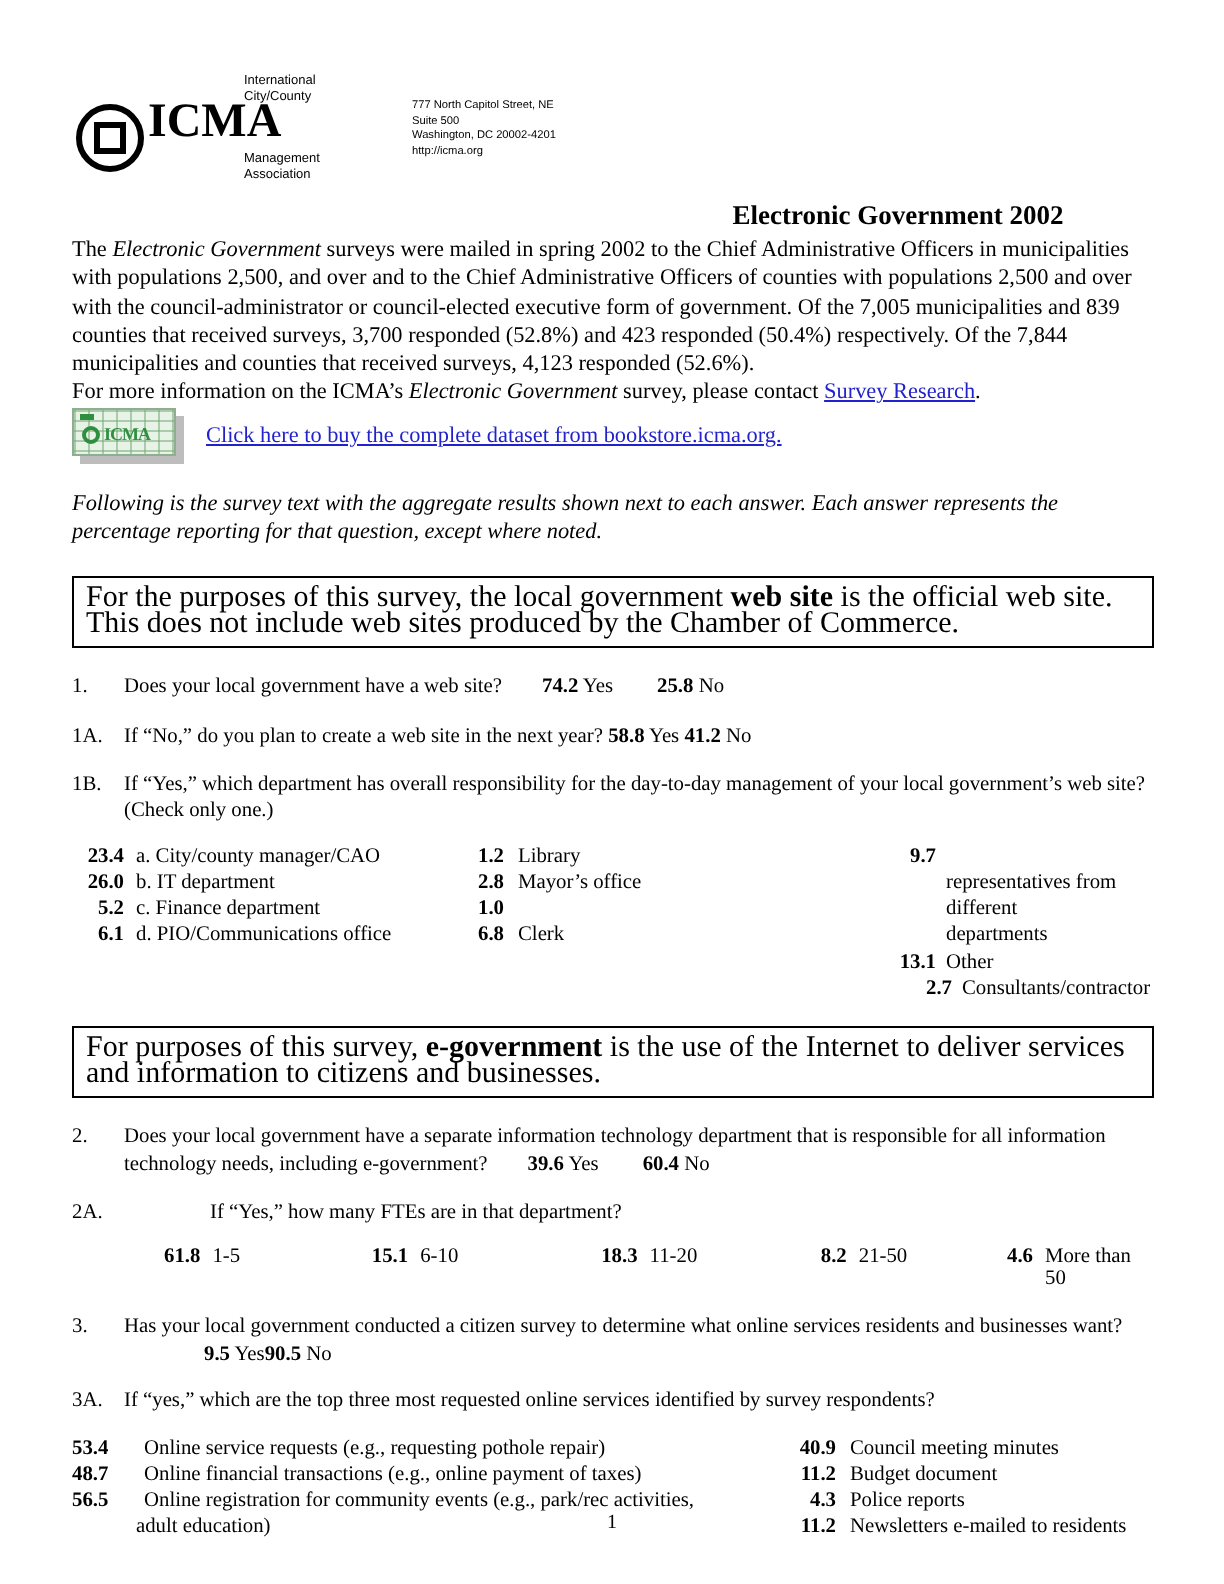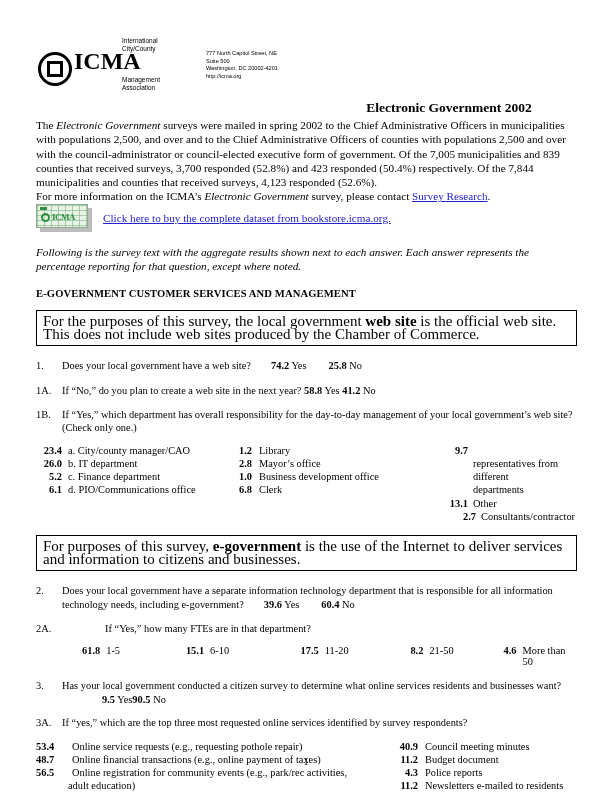--- a/index.html
+++ b/index.html
@@ -304,21 +304,20 @@
           <div class="tab"></div>
           <div class="logo-dot"></div>
           <div class="brand">ICMA</div>
         </div>
       </div>
       <a class="link" href="#" style="font-size:11.2px;">Click here to buy the complete dataset from bookstore.icma.org.</a>
     </div>
 
     <p class="italic-note">Following is the survey text with the aggregate results shown next to each answer. Each answer represents the percentage reporting for that question, except where noted.</p>
 
-    <p class="section-head">E-GOVERNMENT CUSTOMER SERVICES AND MANAGEMENT</p>
 
     <div class="defbox"><span>For the purposes of this survey, the local government </span><b>web site</b><span> is the official web site. This does not include web sites produced by the Chamber of Commerce.</span></div>
 
     <div class="q">
       <div class="q-num">1.</div>
       <div class="q-body"><span>Does your local government have a web site?</span><span class="inline-ans"><b class="val">74.2</b> <span>Yes</span><span class="gap"></span><b class="val">25.8</b> <span>No</span></span></div>
     </div>
 
     <div class="q">
       <div class="q-num">1A.</div>
@@ -353,21 +352,20 @@
         <div class="arow">
             <span class="num">1.2</span>
             <span class="lbl">Library</span>
           </div>
         <div class="arow">
             <span class="num">2.8</span>
             <span class="lbl">Mayor’s office</span>
           </div>
         <div class="arow">
             <span class="num">1.0</span>
-            <span class="lbl">Business development office</span>
           </div>
         <div class="arow">
             <span class="num">6.8</span>
             <span class="lbl">Clerk</span>
           </div>
       </div>
       <div class="col col-c">
         <div class="arow">
             <span class="num">9.7</span>
           </div>
@@ -399,21 +397,21 @@
     <div class="fte-row">
       <div class="fte-item" style="width:106px;text-align:center;">
           <span class="num">61.8</span>
           <span>1-5</span>
         </div>
       <div class="fte-item" style="width:117px;">
           <span class="num">15.1</span>
           <span>6-10</span>
         </div>
       <div class="fte-item" style="width:112px;">
-          <span class="num">17.5</span>
+          <span class="num">18.3</span>
           <span>11-20</span>
         </div>
       <div class="fte-item" style="width:95px;">
           <span class="num">8.2</span>
           <span>21-50</span>
         </div>
       <div class="fte-item">
           <span class="num">4.6</span>
           <span>More than 50</span>
         </div>

